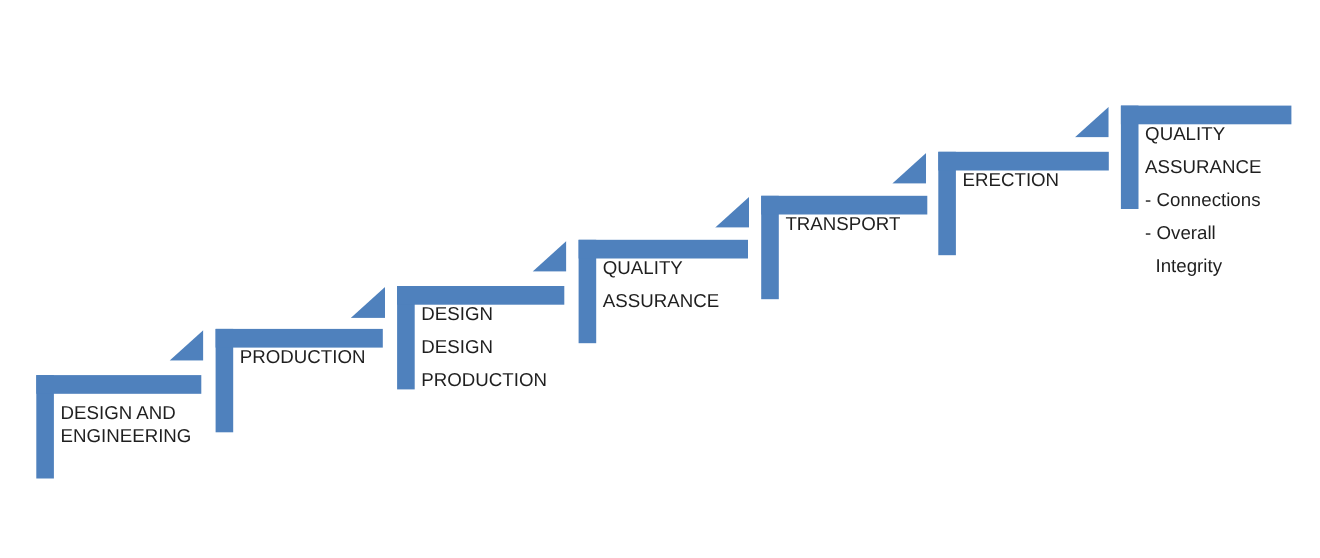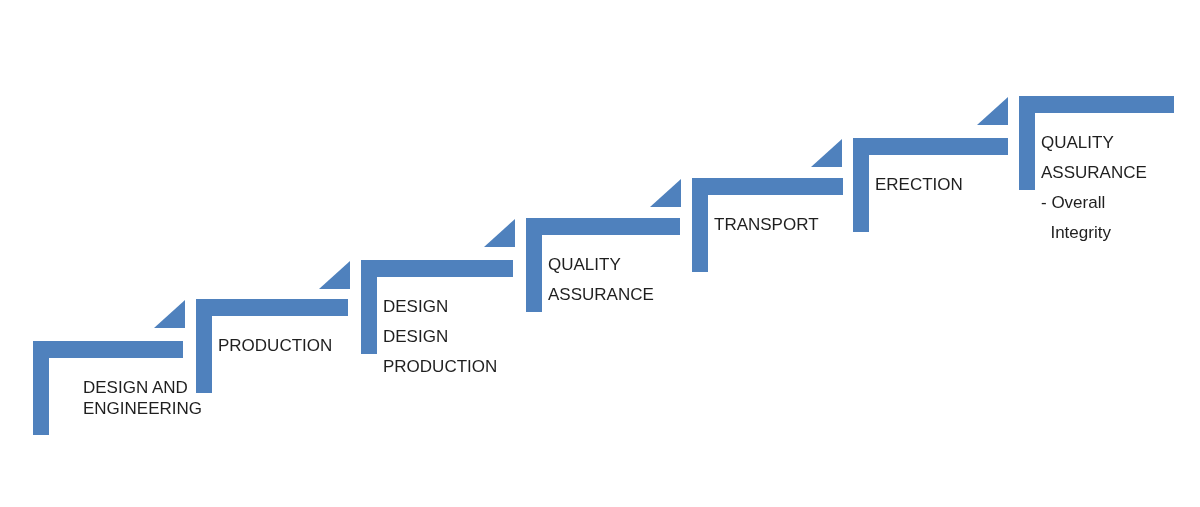--- a/index.html
+++ b/index.html
@@ -29,31 +29,30 @@
   .hbar {
     position: absolute;
     left: 0;
     top: 0;
     height: 17px;
     background: var(--accent, #4F81BD);
   }
   .label {
     position: absolute;
     left: 22px;
-    top: 32px;
+    top: 11px;
     width: 160px;
     font-size: 17px;
     line-height: 30px;
     color: var(--ink, #1F1F1F);
     white-space: pre;
   }
   .step-0 .label {
-    top: 36px;
+    top: 24px;
     line-height: 21px;
-    margin-left: 28px;
   }
   .line { display: block; }
   .tri {
     position: absolute;
     width: 31px;
     height: 28px;
     background: var(--accent, #4F81BD);
     clip-path: polygon(100% 0, 100% 100%, 0 100%);
   }
 </style>
@@ -92,16 +91,16 @@
     <div class="tri" style="left: 650px; top: 179px;"></div>
     <div class="step step-5" style="left: 853px; top: 138px;">
       <div class="vbar"></div>
       <div class="hbar" style="width: 155px;"></div>
       <div class="label"><div class="line">ERECTION</div></div>
     </div>
     <div class="tri" style="left: 811px; top: 139px;"></div>
     <div class="step step-6" style="left: 1019px; top: 96px;">
       <div class="vbar"></div>
       <div class="hbar" style="width: 155px;"></div>
-      <div class="label"><div class="line">QUALITY</div><div class="line">ASSURANCE</div><div class="line">- Overall</div><div class="line">  Integrity</div></div>
+      <div class="label"><div class="line">QUALITY</div><div class="line">ASSURANCE</div><div class="line">- Connections</div><div class="line">- Overall</div><div class="line">  Integrity</div></div>
     </div>
     <div class="tri" style="left: 977px; top: 97px;"></div>
   </div>
 
 </body></html>

